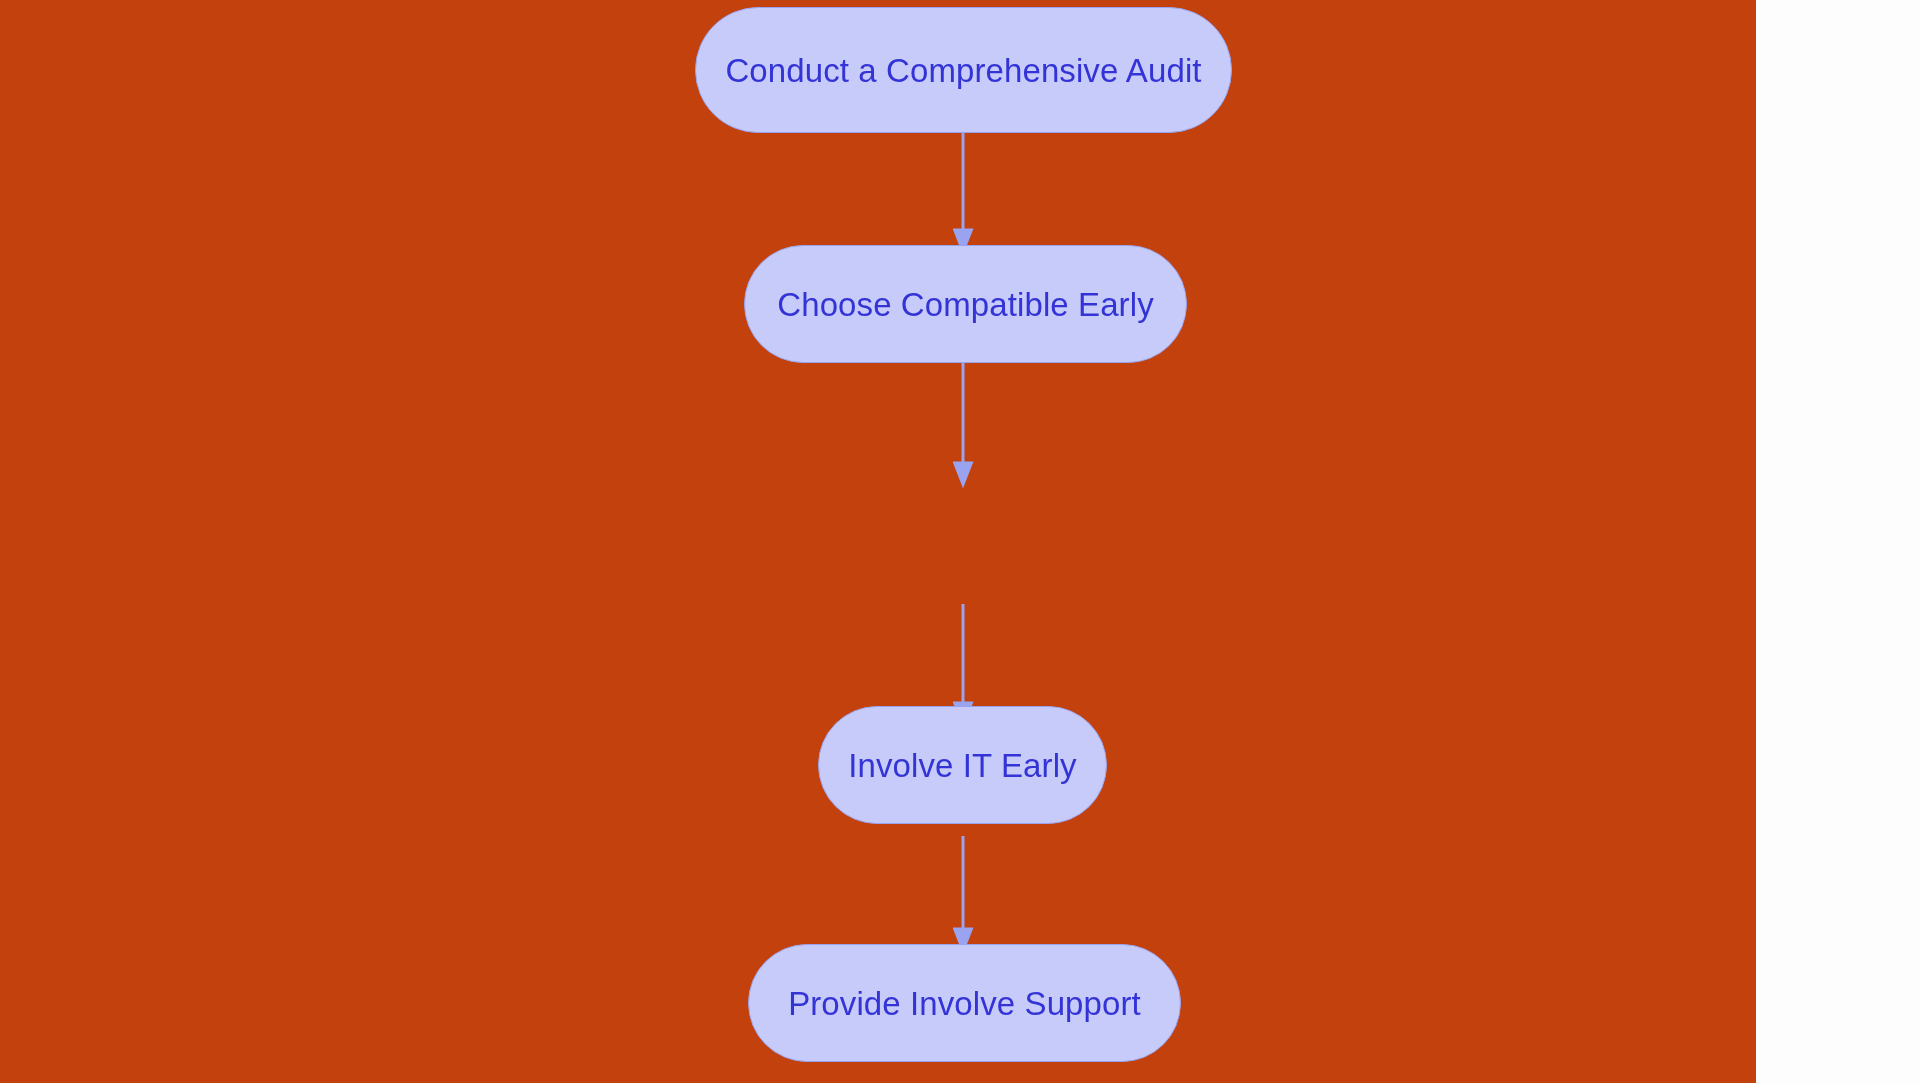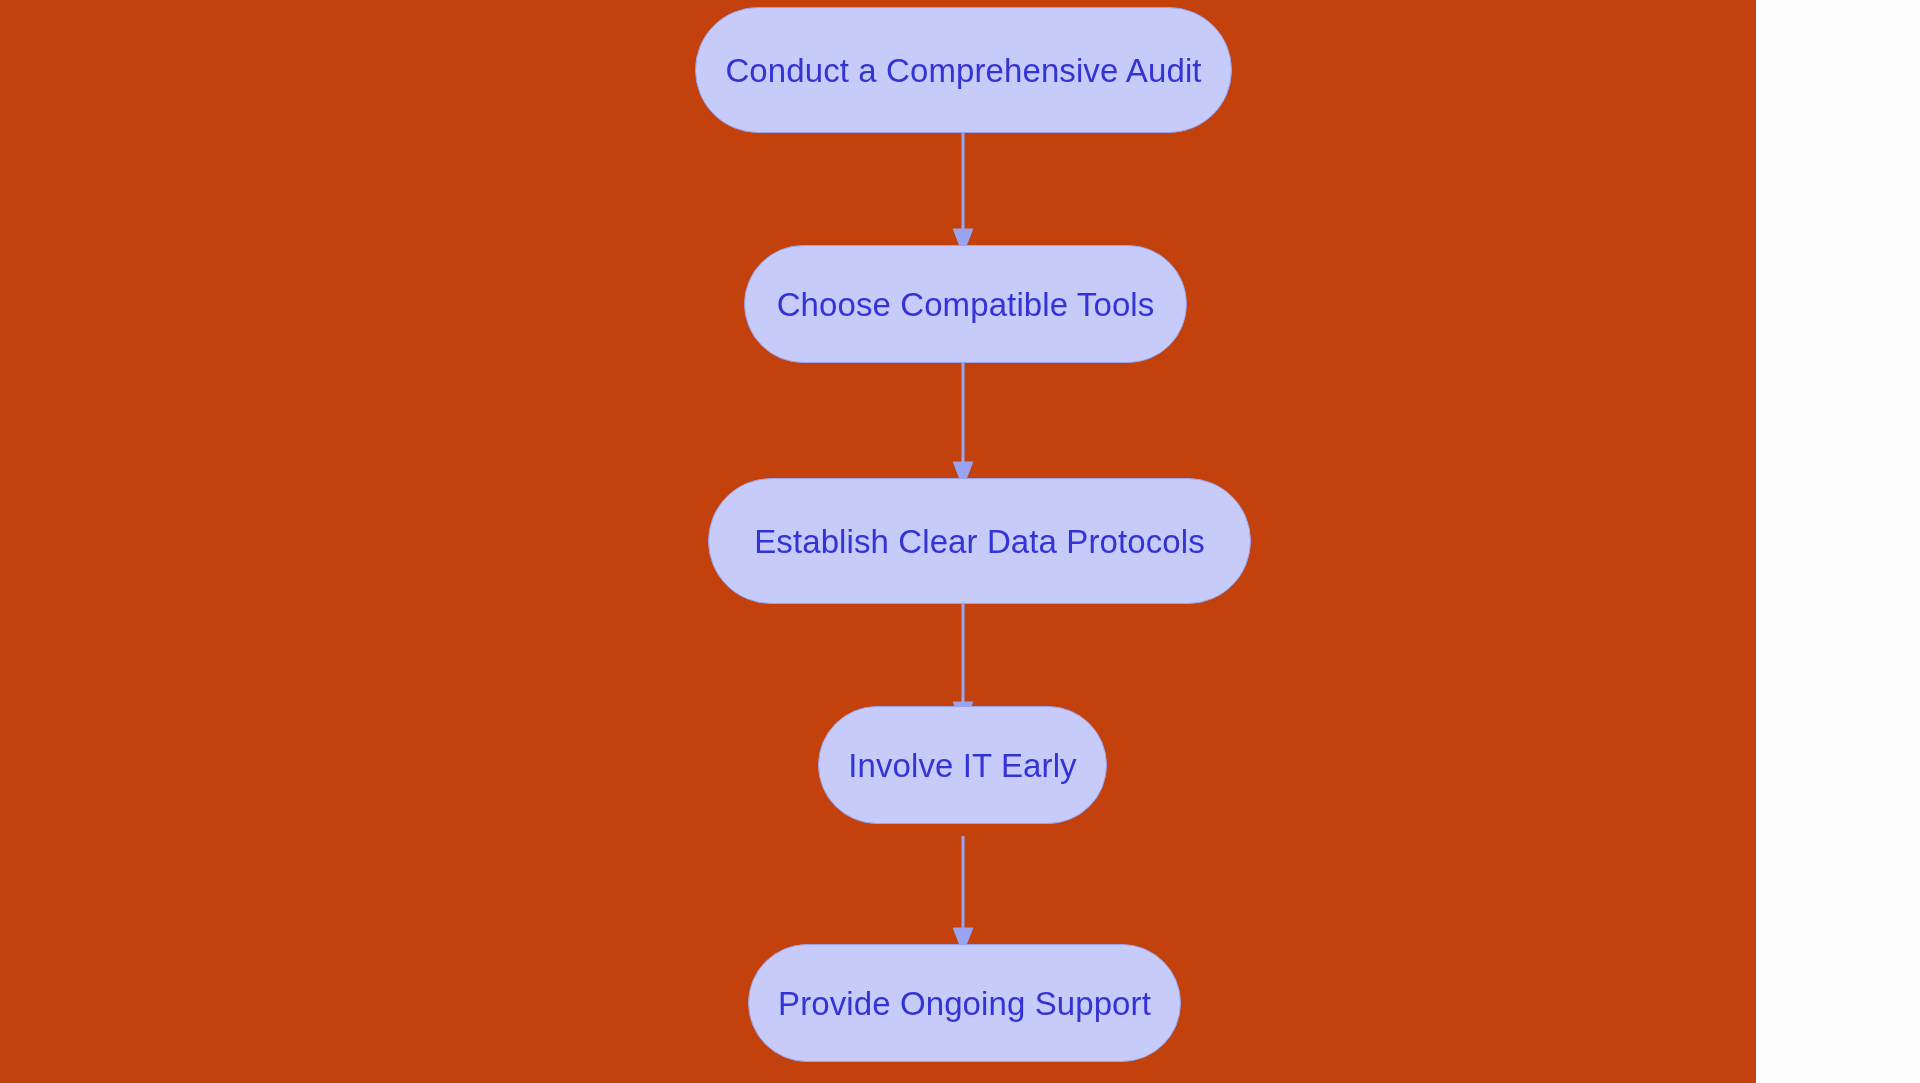--- a/index.html
+++ b/index.html
@@ -84,28 +84,25 @@
     <g>
       <line x1="963" y1="836" x2="963" y2="931" stroke="#9aa3f0" stroke-width="3" marker-end="url(#arrowhead)"></line>
     </g>
   </svg>
 
   <div class="node node-1">
     <span class="node-label">Conduct a Comprehensive Audit</span>
   </div>
 
   <div class="node node-2">
-    <span class="node-label">Choose Compatible Tools</span>
+    <span class="node-label">Choose Compatible Early</span>
   </div>
 
-  <div class="node node-3">
-    <span class="node-label">Establish Clear Data Protocols</span>
-  </div>
 
   <div class="node node-4">
     <span class="node-label">Involve IT Early</span>
   </div>
 
   <div class="node node-5">
-    <span class="node-label">Provide Ongoing Support</span>
+    <span class="node-label">Provide Involve Support</span>
   </div>
 
 </div>
 
 </body></html>

